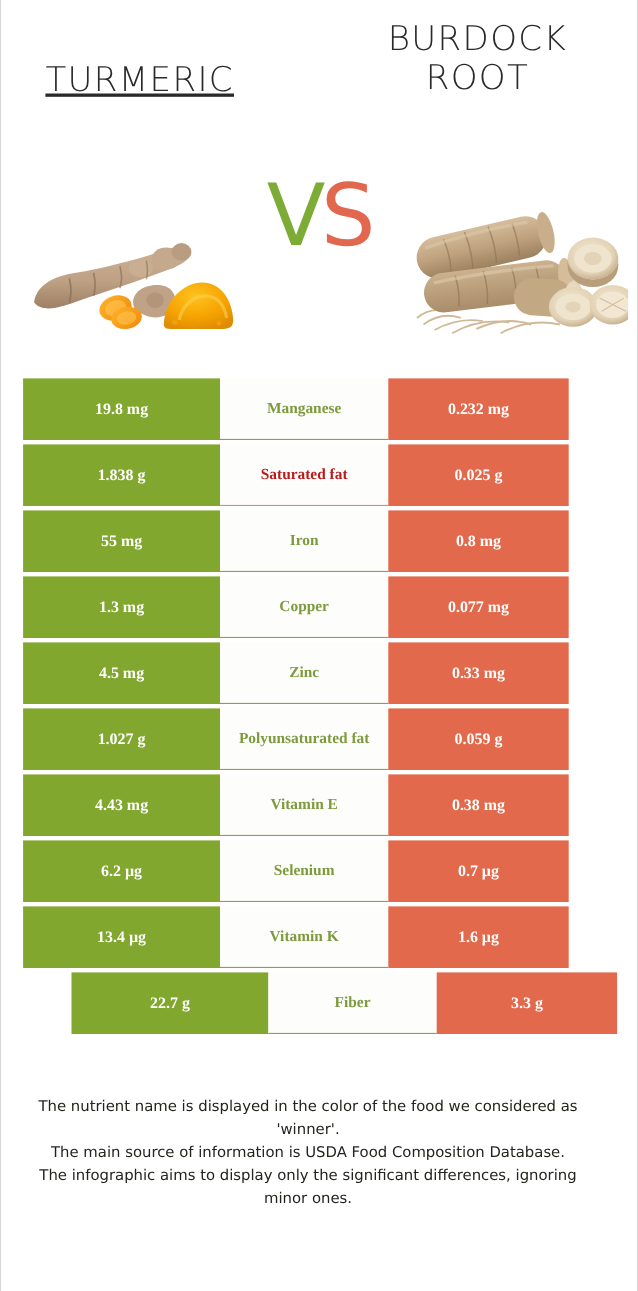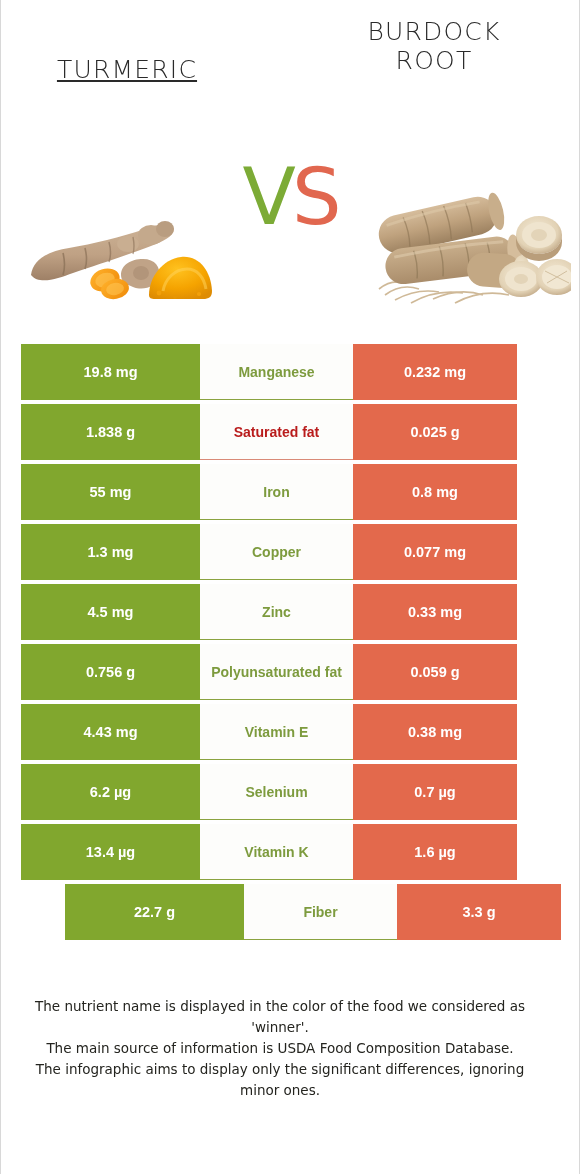--- a/index.html
+++ b/index.html
@@ -23,21 +23,21 @@
 
   
   .header {
     position:relative;
     height:110px;
   }
   .title {
     position:absolute;
     font-family:"DejaVu Sans", sans-serif;
     font-weight:300;
-    font-size:25px;
+    font-size:31px;
     letter-spacing:1.2px;
     color:#2a2a2a;
     text-align:center;
     line-height:1.15;
     white-space:pre-line;
   }
   .title-left  { left:0;   top:56px; width:252px;text-decoration:underline; }
   .title-right { right:0;  top:18px; width:290px; }
 
   
@@ -78,21 +78,21 @@
     display:flex;
     height:56px;
     margin-bottom:4px;
   }
   .row:last-child { margin-bottom:0;justify-content:flex-end; }
 
   .cell {
     display:flex;
     align-items:center;
     justify-content:center;
-    font-family:Liberation Sans, sans-serif;
+    font-family:Liberation Serif, serif;
     font-size:14.5px;
     text-align:center;
   }
   .cell-left {
     width:179px;
     background:#81a72e;
     color:#ffffff;
     font-weight:600;
   }
   .cell-mid {
@@ -293,21 +293,21 @@
       <div class="cell cell-right">0.077 mg</div>
     </div>
 
     <div class="row">
       <div class="cell cell-left">4.5 mg</div>
       <div class="cell cell-mid win-left">Zinc</div>
       <div class="cell cell-right">0.33 mg</div>
     </div>
 
     <div class="row">
-      <div class="cell cell-left">0.756 g</div>
+      <div class="cell cell-left">1.027 g</div>
       <div class="cell cell-mid win-left">Polyunsaturated fat</div>
       <div class="cell cell-right">0.059 g</div>
     </div>
 
     <div class="row">
       <div class="cell cell-left">4.43 mg</div>
       <div class="cell cell-mid win-left">Vitamin E</div>
       <div class="cell cell-right">0.38 mg</div>
     </div>
 

